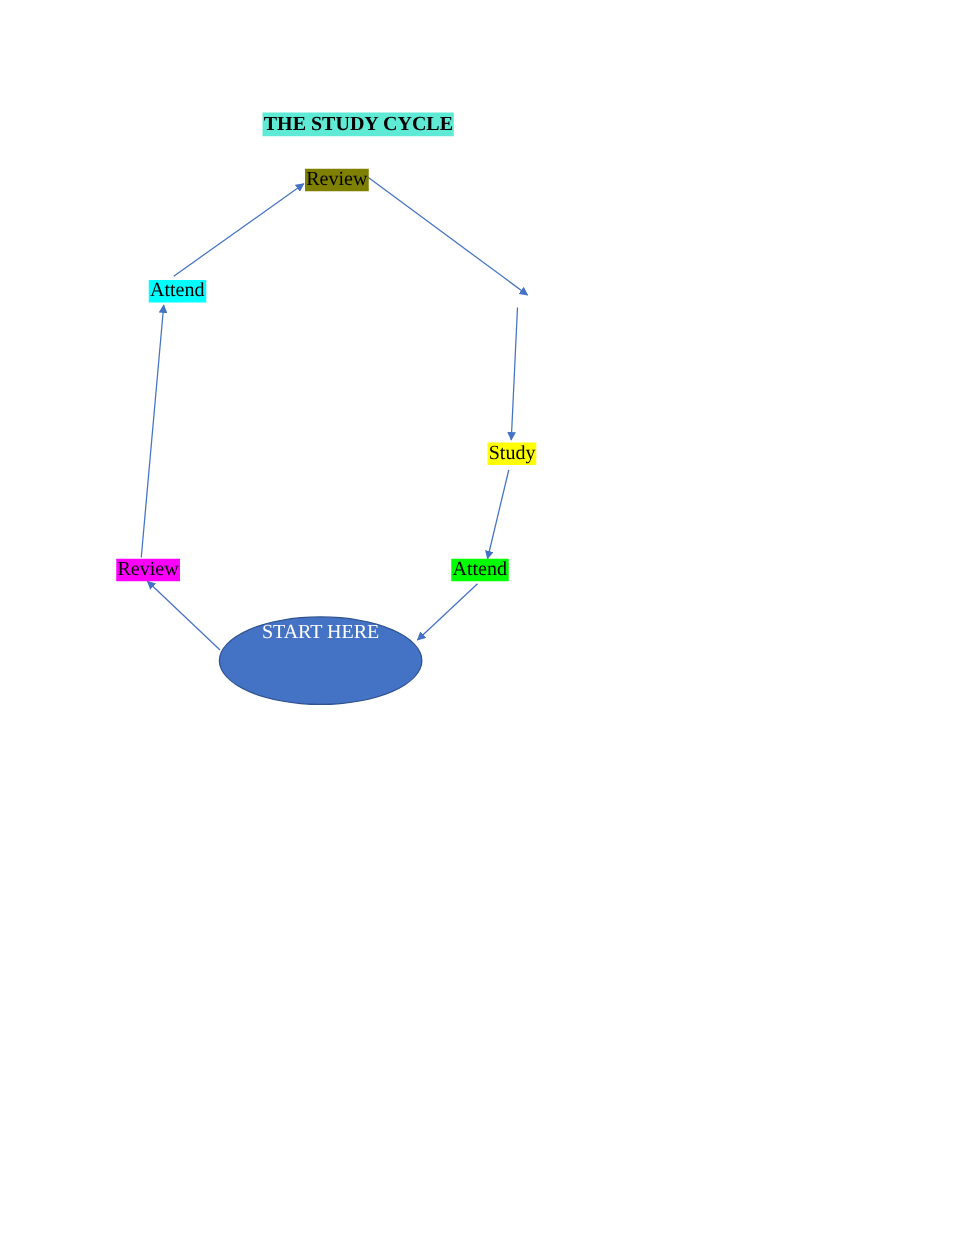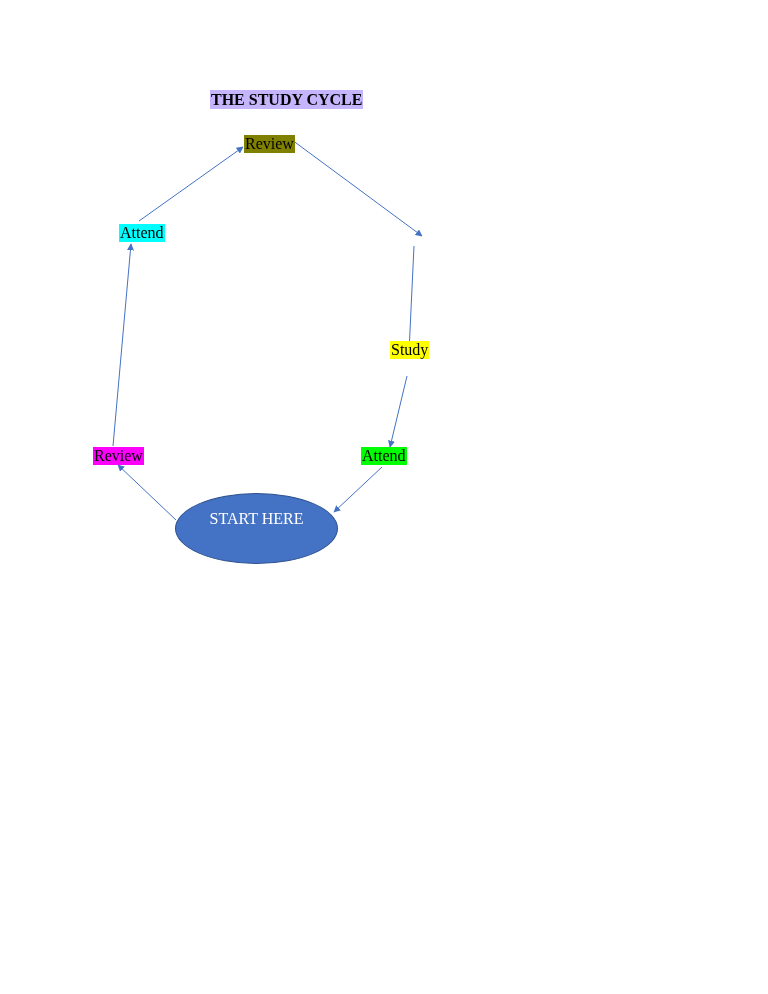--- a/index.html
+++ b/index.html
@@ -6,49 +6,49 @@
   body { width: 768px; height: 994px; position: relative; overflow: hidden;
          font-family: "Liberation Serif", "DejaVu Serif", serif; }
   .page { position: absolute; left: 0; top: 0; width: 768px; height: 994px; }
   svg.links { position: absolute; left: 0; top: 0; }
   .label { position: absolute; font-size: 16px; line-height: 18px; color: #000;
            padding: 0 1px; white-space: nowrap; text-align: center; }
   .title { position: absolute; left: 210px; top: 90px; font-size: 16px; font-weight: bold;
            line-height: 19px; padding: 0 1px; color: #000; white-space: nowrap; }
   .ellipse { position: absolute; left: 175px; top: 493px; width: 163px; height: 71px;
              border-radius: 50%; box-sizing: border-box; border: 1px solid #2f528f; }
-  .ellipse-text { position: absolute; left: 0; right: 0; top: 16px; text-align: center;
+  .ellipse-text { position: absolute; left: 0; right: 0; top: 3px; text-align: center;
                   color: #ffffff; font-size: 16px; }
 </style>
 </head>
 <body>
 
 <div class="page">
 
-  <div class="title" style="background:#c4b5fd;">THE STUDY CYCLE</div>
+  <div class="title" style="background:#5eead4;">THE STUDY CYCLE</div>
 
   <svg class="links" width="768" height="994">
     <defs>
       <marker id="arrow" viewBox="0 0 10 10" refX="9" refY="5" markerWidth="7" markerHeight="7" orient="auto-start-reverse">
         <path d="M0,0 L10,5 L0,10 z" fill="#4472c4"></path>
       </marker>
     </defs>
     <g id="edge-layer" stroke="#4472c4" stroke-width="1" fill="none">
         <line x1="292" y1="140" x2="422" y2="236" stroke="#4472c4" marker-end="url(#arrow)"></line>
         <line x1="414" y1="246" x2="409" y2="352" stroke="#4472c4" marker-end="url(#arrow)"></line>
         <line x1="407" y1="376" x2="390" y2="447" stroke="#4472c4" marker-end="url(#arrow)"></line>
         <line x1="382" y1="467" x2="334" y2="512" stroke="#4472c4" marker-end="url(#arrow)"></line>
         <line x1="176" y1="520" x2="118" y2="465" stroke="#4472c4" marker-end="url(#arrow)"></line>
         <line x1="113" y1="446" x2="131" y2="244" stroke="#4472c4" marker-end="url(#arrow)"></line>
         <line x1="139" y1="221" x2="243" y2="147" stroke="#4472c4" marker-end="url(#arrow)"></line>
       </g>
   </svg>
 
   <div class="label" style="left:244px; top:135px; background:#808000;">Review</div>
   <div class="label" style="left:119px; top:224px; background:#00ffff;font-family:Liberation Serif, serif;">Attend</div>
-  <div class="label" style="left:390px; top:341px; background:#ffff00;">Study</div>
+  <div class="label" style="left:390px; top:354px; background:#ffff00;">Study</div>
   <div class="label" style="left:361px; top:447px; background:#00ff00;">Attend</div>
   <div class="label" style="left:93px; top:447px; background:#ff00ff;">Review</div>
 
   <div class="ellipse" style="background:#4472c4;">
     <div class="ellipse-text">START HERE</div>
   </div>
 </div>
 
 </body></html>

